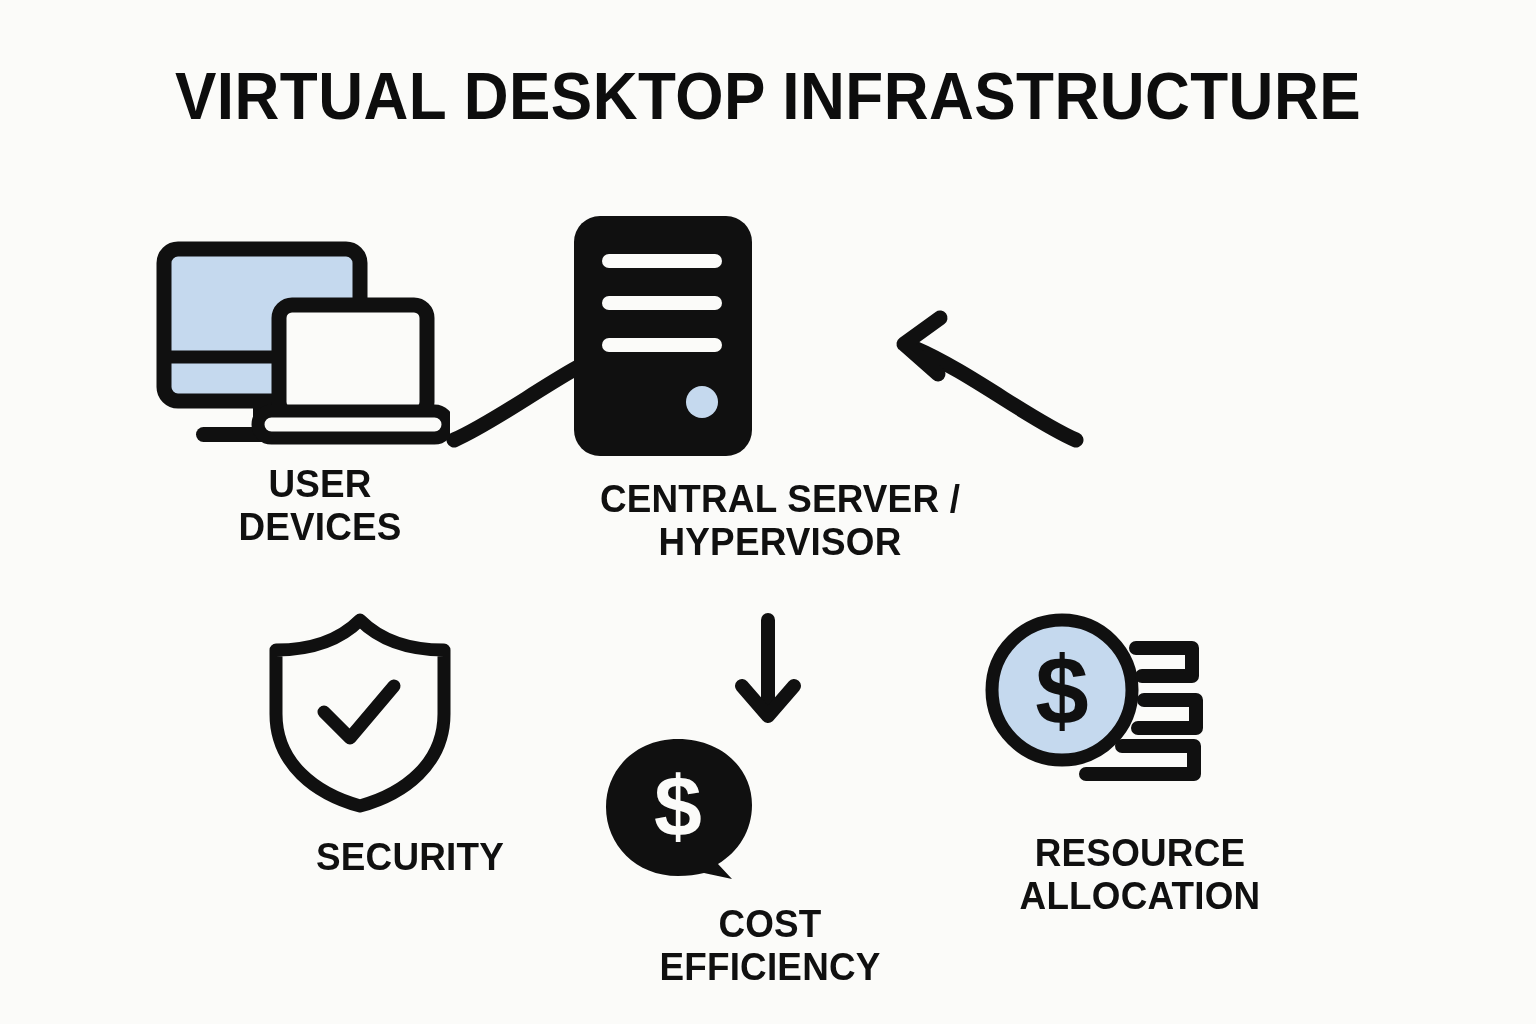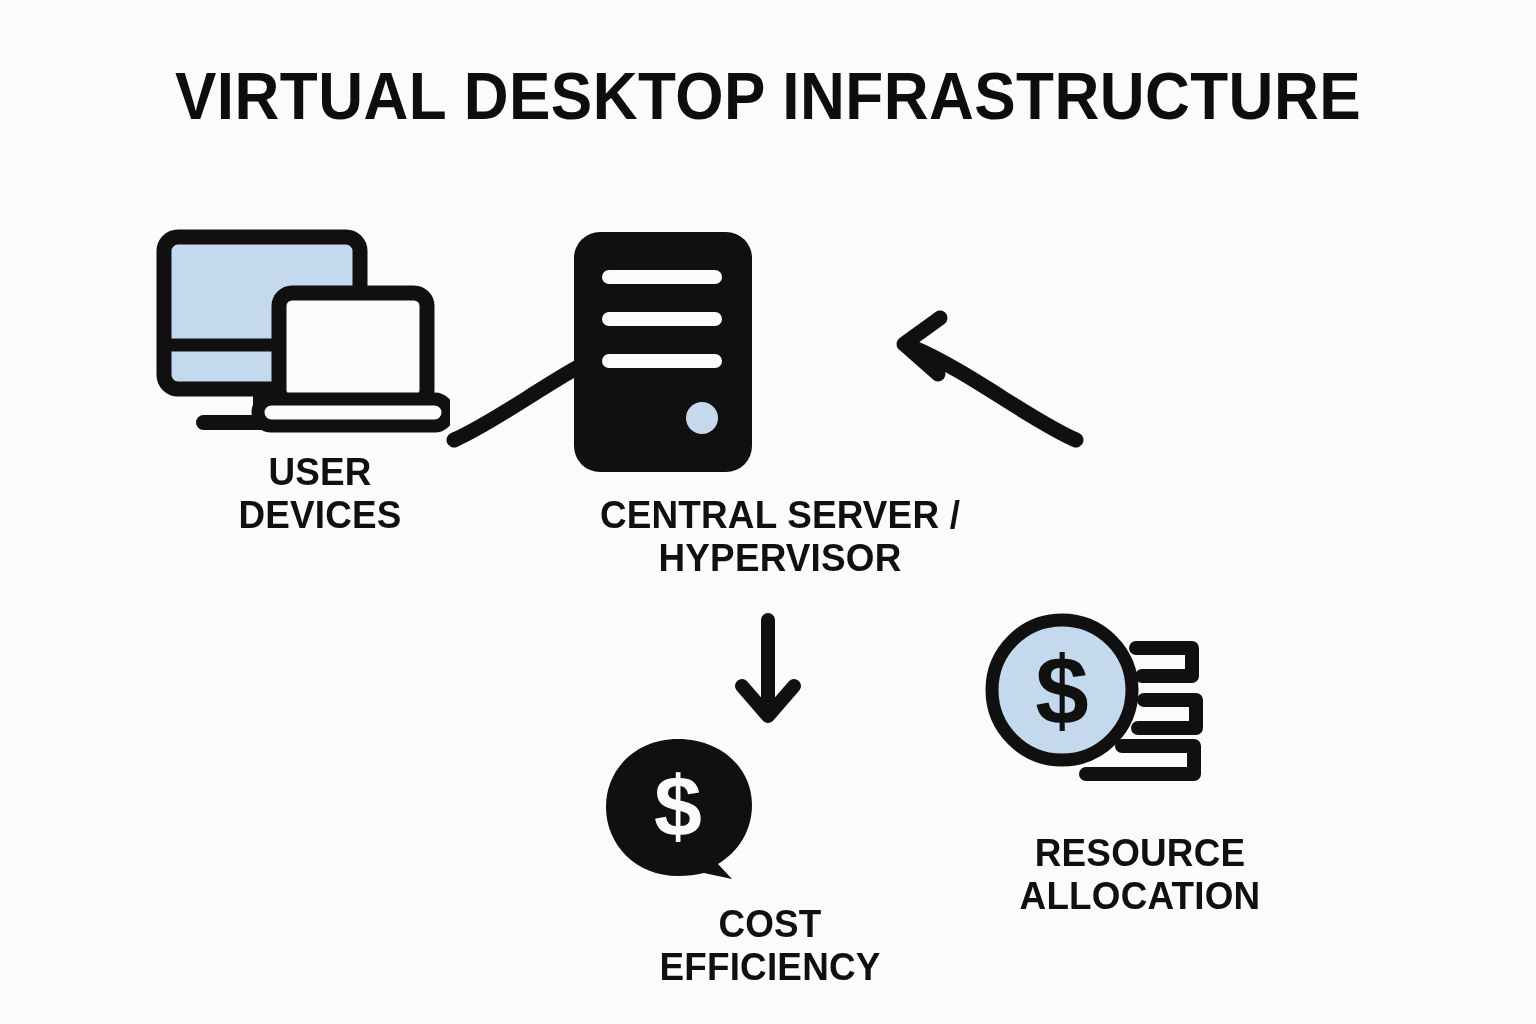--- a/index.html
+++ b/index.html
@@ -51,25 +51,25 @@
     line-height: 1.12;
     color: #101010;
     text-align: center;
     letter-spacing: 0.2px;
     white-space: pre-line;
     transform: scaleX(0.97);
     transform-origin: center top;
   }
 
   
-  #node-user-devices      { left: 150px;  top: 223px;  width: 340px; }
+  #node-user-devices      { left: 150px;  top: 235px;  width: 340px; }
   #node-user-devices .node-icon   { margin: 0 auto; }
   #node-user-devices .node-label  { margin-top: 14px; }
 
-  #node-central-server    { left: 570px;  top: 228px;  width: 420px; }
+  #node-central-server    { left: 570px;  top: 212px;  width: 420px; }
   #node-central-server .node-icon { margin: 0 auto; }
   #node-central-server .node-label{ margin-top: 14px; }
 
   #node-connection-broker { left: 1080px; top: 235px;  width: 350px; }
   #node-connection-broker .node-icon  { margin: 0 auto; }
   #node-connection-broker .node-label { margin-top: 32px; }
 
   #node-security          { left: 260px;  top: 608px;  width: 300px; }
   #node-security .node-icon  { margin: 0 auto; }
   #node-security .node-label { margin-top: 16px; }
@@ -147,20 +147,35 @@
         <rect x="32" y="84" width="120" height="14" rx="7" ry="7" fill="#fbfbf9"></rect>
         <rect x="32" y="126" width="120" height="14" rx="7" ry="7" fill="#fbfbf9"></rect>
         <circle cx="132" cy="190" r="16" fill="#c5d9ee"></circle>
       </svg>
     </div>
     <div class="node-label">CENTRAL SERVER /
 HYPERVISOR</div>
   </div>
 
 
+  <div class="node" id="node-security">
+    <div class="node-icon">
+      <svg width="200" height="208" viewBox="0 0 200 208" xmlns="http://www.w3.org/2000/svg">
+        <path d="M 100 12
+                 C 76 36, 44 42, 16 42
+                 L 16 106
+                 C 16 156, 56 186, 100 198
+                 C 144 186, 184 156, 184 106
+                 L 184 42
+                 C 156 42, 124 36, 100 12 Z" fill="none" stroke="#101010" stroke-width="13" stroke-linejoin="round"></path>
+        <path d="M 64 104 L 90 130 L 134 78" fill="none" stroke="#101010" stroke-width="13" stroke-linecap="round" stroke-linejoin="round"></path>
+      </svg>
+    </div>
+    <div class="node-label">SECURITY</div>
+  </div>
 
   <div class="node" id="node-cost-efficiency">
     <div class="node-icon">
       <svg width="160" height="148" viewBox="0 0 160 148" xmlns="http://www.w3.org/2000/svg">
         <path d="M 78 4
                  C 120 4, 152 32, 152 70
                  C 152 96, 138 117, 118 129
                  L 132 144
                  L 104 138
                  C 96 140, 88 141, 78 141

